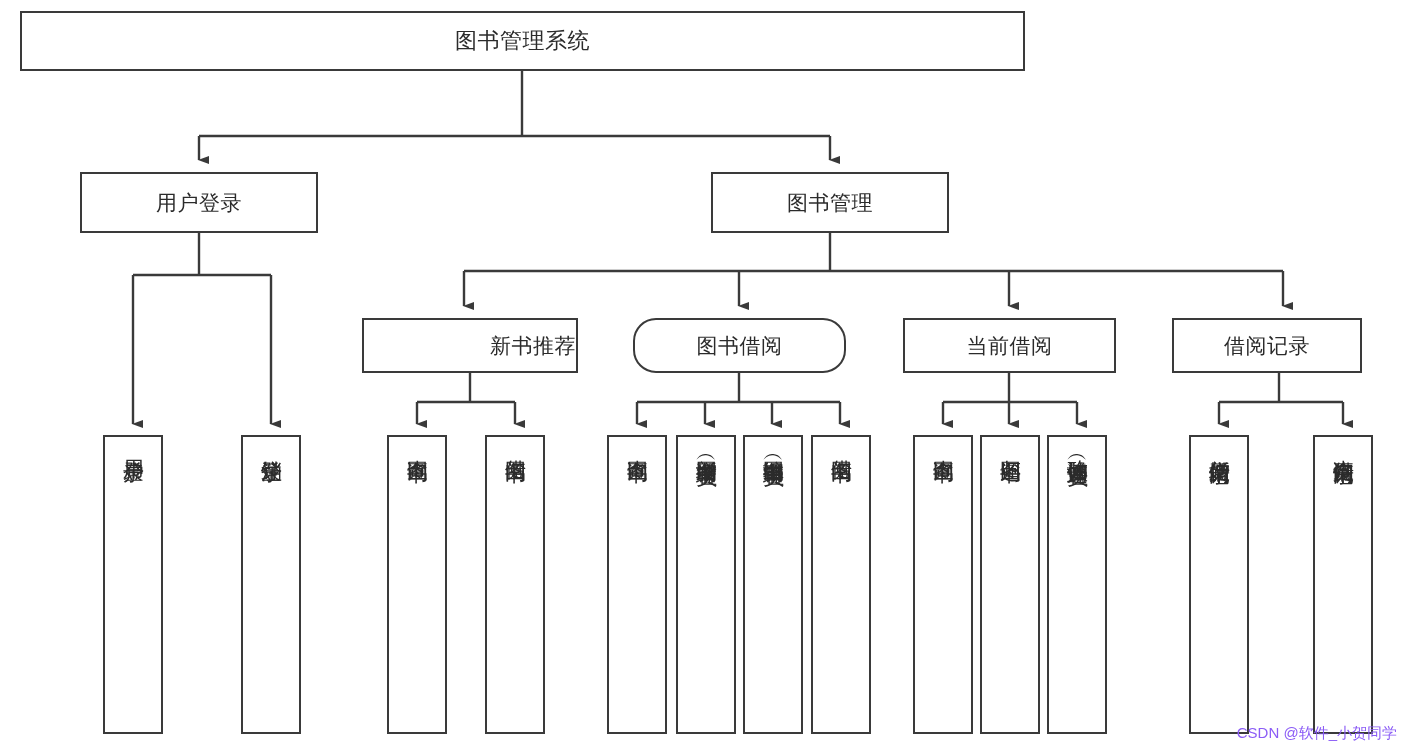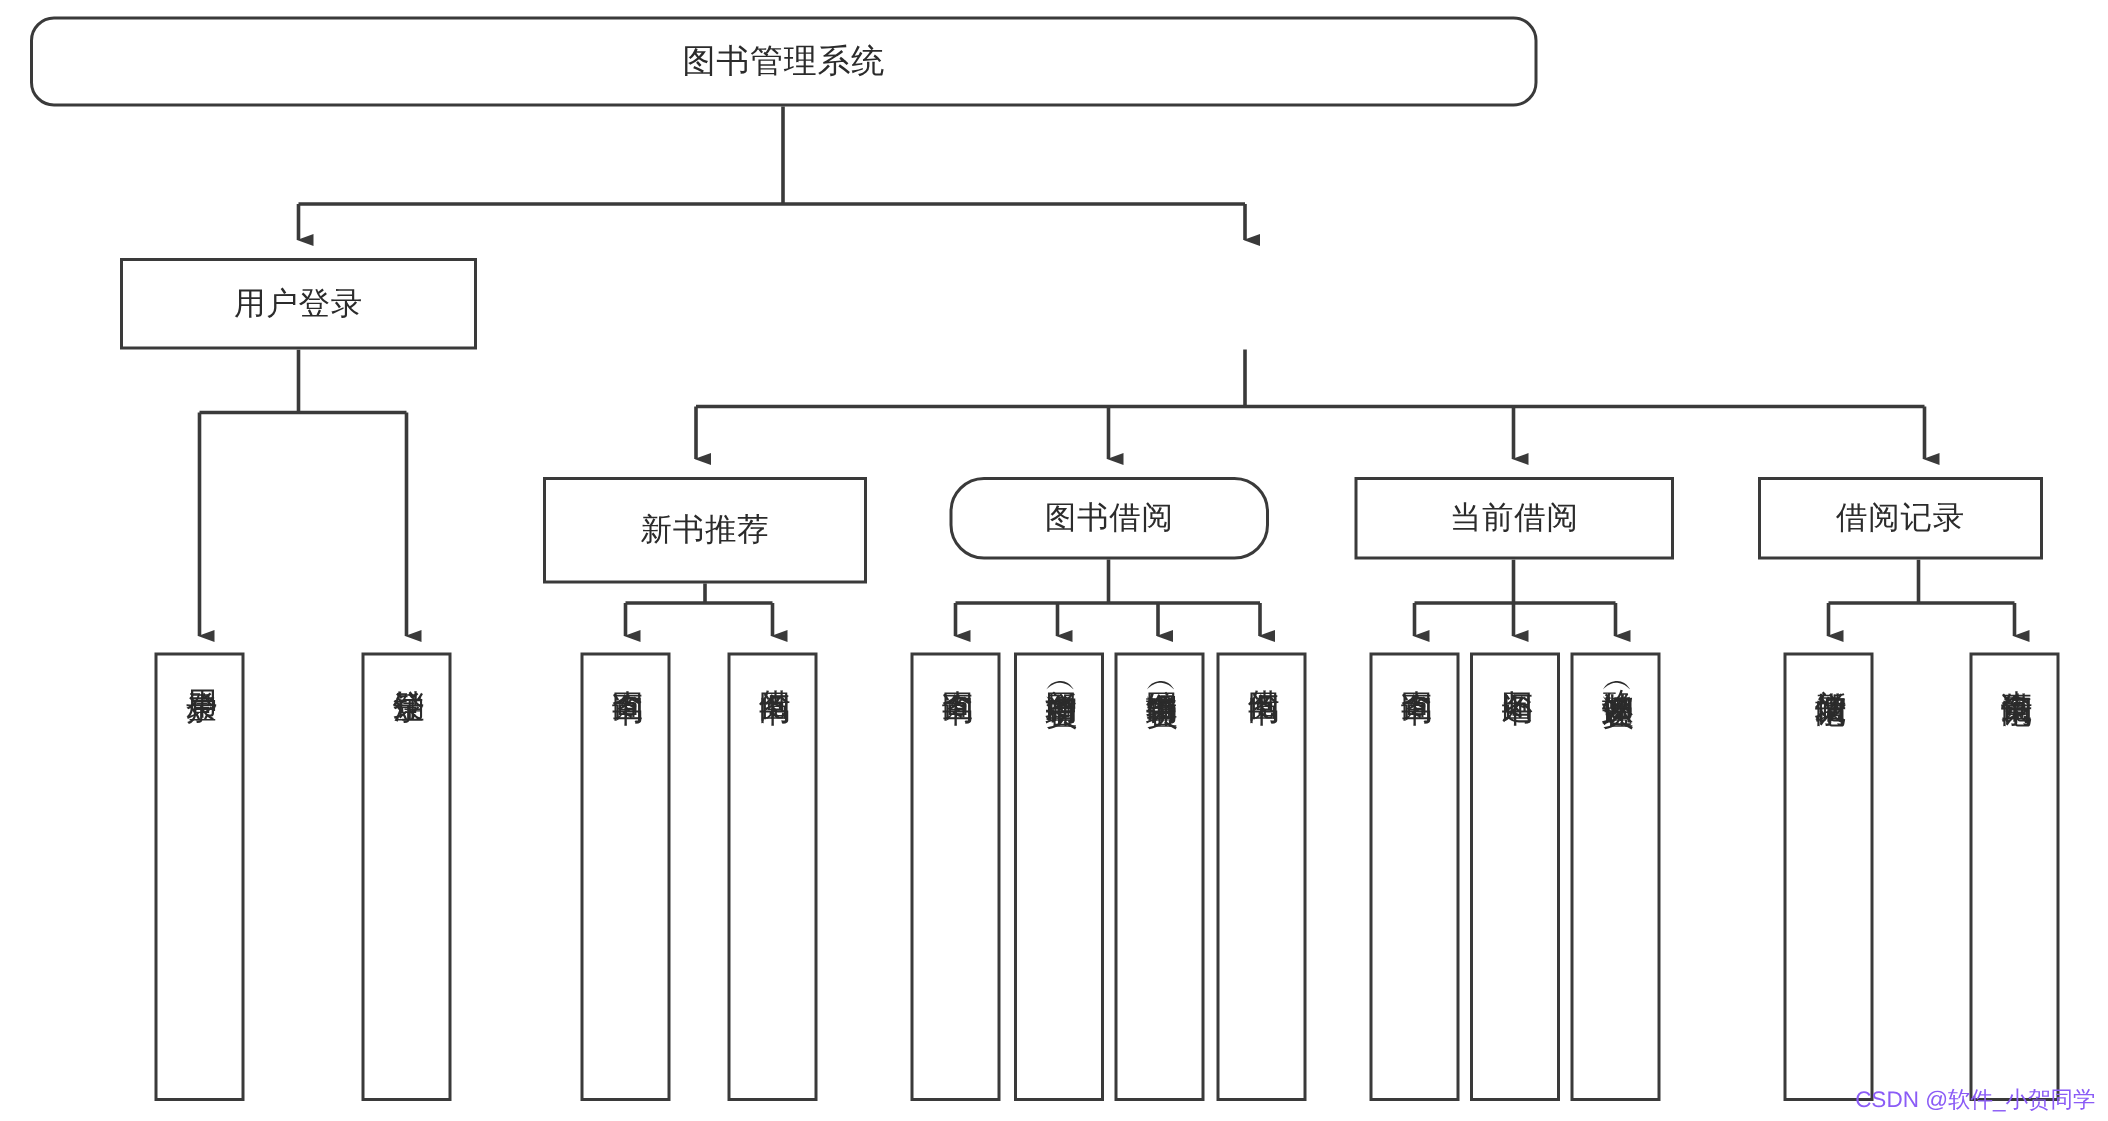--- a/index.html
+++ b/index.html
@@ -118,30 +118,33 @@
       <path d="M1009,402 L1009,424" marker-end="url(#arrow)"></path>
       <path d="M1077,402 L1077,424" marker-end="url(#arrow)"></path>
 
       <path d="M1279,373 L1279,402"></path>
       <path d="M1219,402 L1343,402"></path>
       <path d="M1219,402 L1219,424" marker-end="url(#arrow)"></path>
       <path d="M1343,402 L1343,424" marker-end="url(#arrow)"></path>
     </g>
   </svg>
 
-  <div class="node h-node root" style="left:20px; top:11px; width:1005px; height:60px;border-radius:16px;">
+  <div class="node h-node root" style="left:20px; top:11px; width:1005px; height:60px;">
     <span class="node-label">图书管理系统</span>
   </div>
 
   <div class="node h-node" style="left:80px; top:172px; width:238px; height:61px;">
     <span class="node-label">用户登录</span>
   </div>
 
-
-  <div class="node h-node" style="left:362px; top:318px; width:216px; height:71px;">
+  <div class="node h-node" style="left:711px; top:172px; width:238px; height:61px;">
+    <span class="node-label">图书管理</span>
+  </div>
+
+  <div class="node h-node" style="left:362px; top:318px; width:216px; height:55px;justify-content:flex-end;">
     <span class="node-label">新书推荐</span>
   </div>
 
   <div class="node h-node" style="left:633px; top:318px; width:213px; height:55px;border-radius:23px;">
     <span class="node-label">图书借阅</span>
   </div>
 
   <div class="node h-node" style="left:903px; top:318px; width:213px; height:55px;">
     <span class="node-label">当前借阅</span>
   </div>

